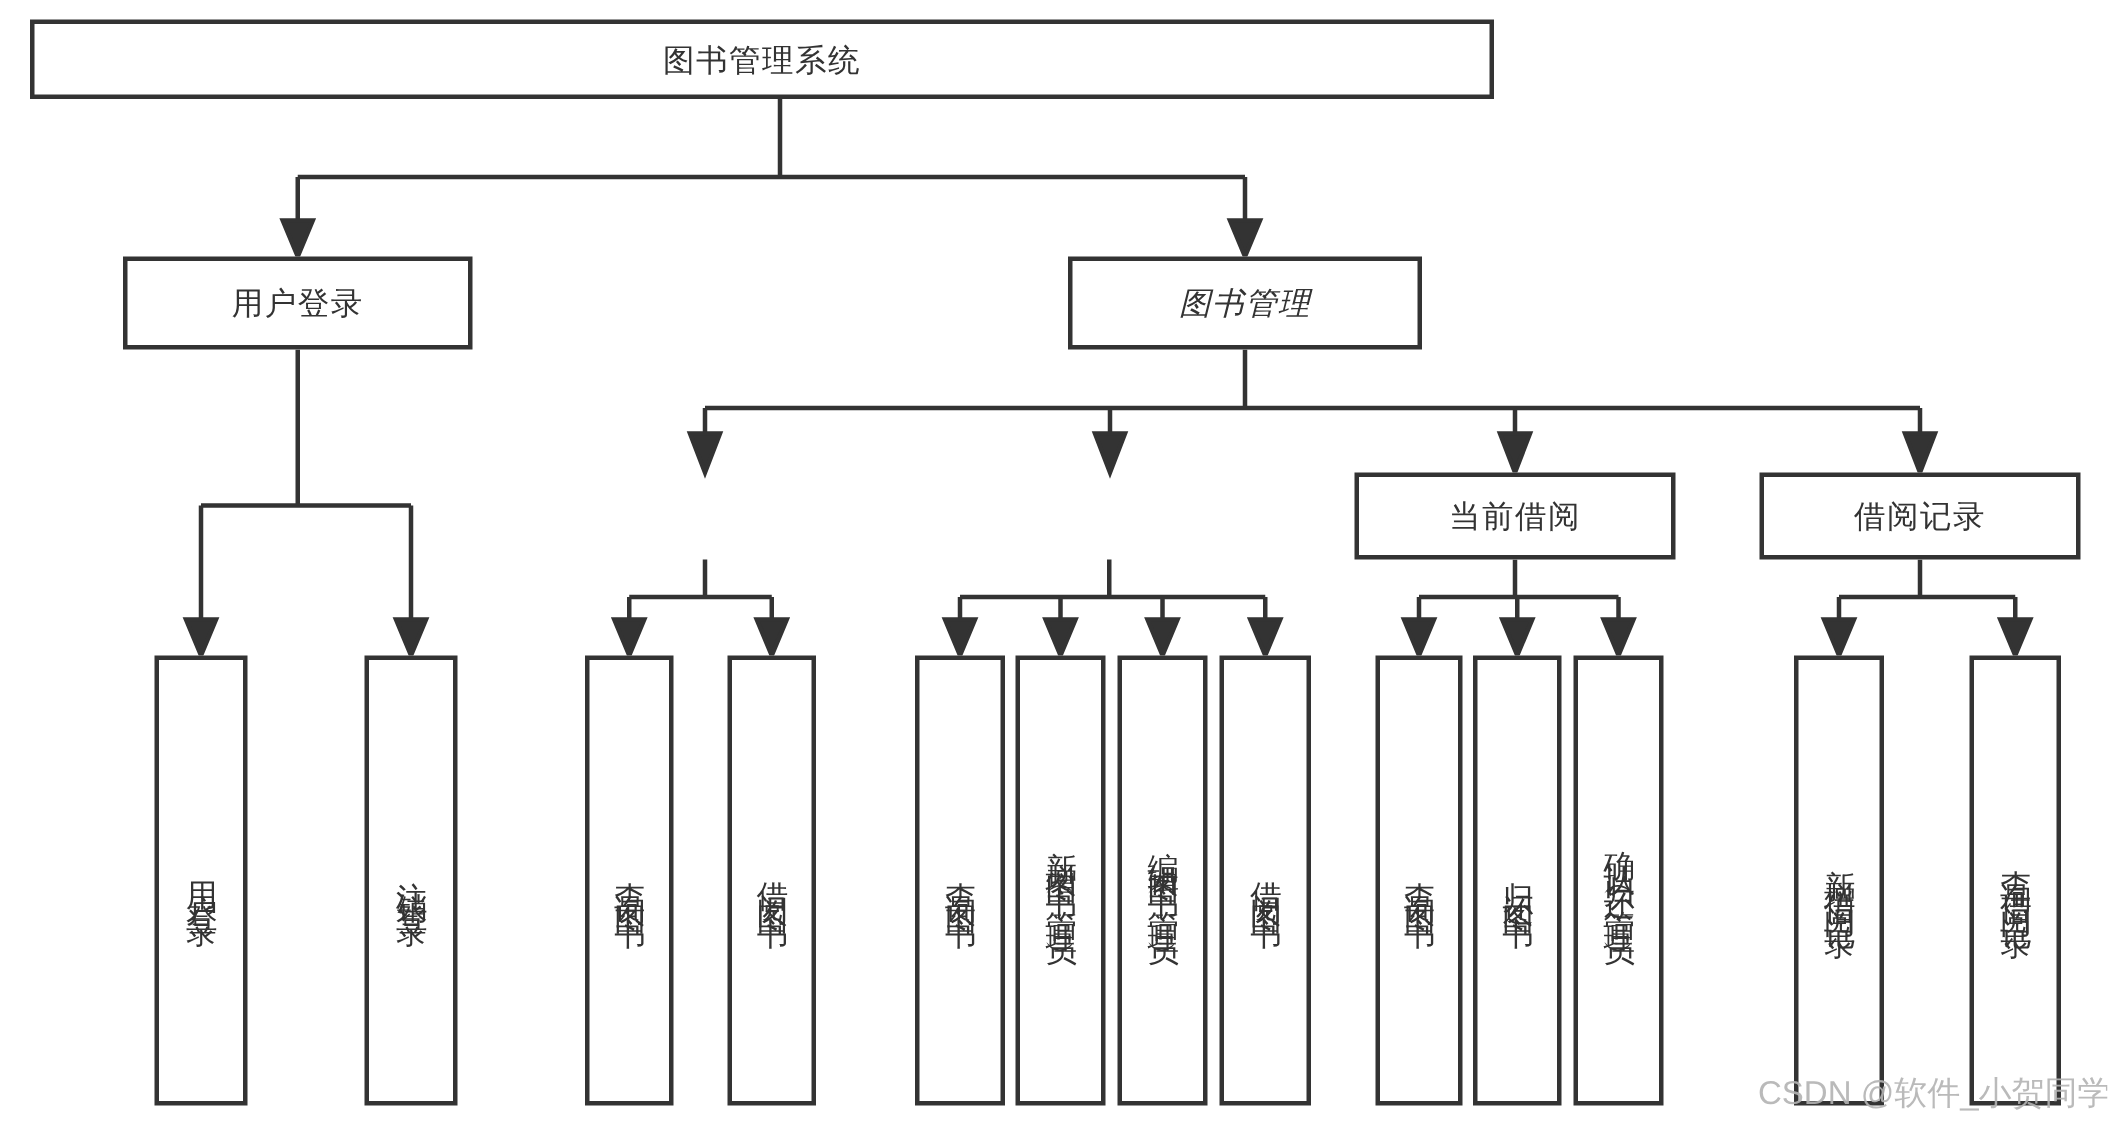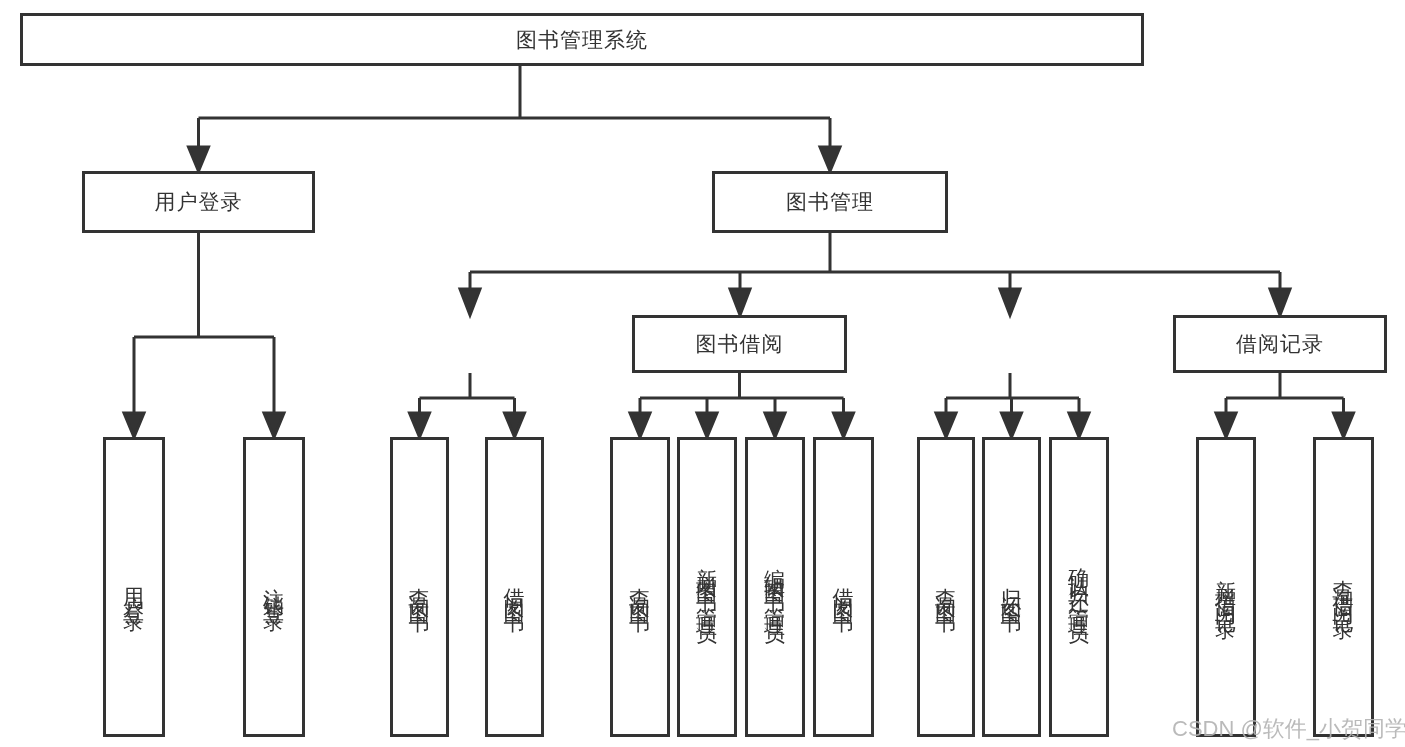--- a/index.html
+++ b/index.html
@@ -43,23 +43,23 @@
     writing-mode: vertical-rl;
     text-orientation: mixed;
     font-size: 21px;
     letter-spacing: 8px;
     color: #333333;
     line-height: 1;
     white-space: nowrap;
   }
 
   
-  #root       { left: 20px;   top: 13px;  width: 1124px; height: 53px; text-align: right; }
+  #root       { left: 20px;   top: 13px;  width: 976px; height: 53px; text-align: right; }
   #userLogin  { left: 82px;   top: 171px; width: 233px;  height: 62px; }
-  #bookMgmt   { left: 712px;  top: 171px; width: 236px;  height: 62px; }
+  #bookMgmt   { left: 712px;  top: 171px; width: 236px;  height: 62px; font-style: italic; }
 
   #newBooks   { left: 362px;  top: 315px; width: 216px;  height: 58px; }
   #bookBorrow { left: 632px;  top: 315px; width: 215px;  height: 58px; }
   #curBorrow  { left: 903px;  top: 315px; width: 214px;  height: 58px; }
   #borrowRec  { left: 1173px; top: 315px; width: 214px;  height: 58px; }
 
   .leaf { top: 437px; height: 300px; }
   #leaf1  { left: 103px;  width: 62px; }
   #leaf2  { left: 243px;  width: 62px; }
   #leaf3  { left: 390px;  width: 59px; }
@@ -143,22 +143,22 @@
     <span class="lbl">图书管理系统</span>
   </div>
 
   <div class="node" id="userLogin">
     <span class="lbl">用户登录</span>
   </div>
   <div class="node" id="bookMgmt">
     <span class="lbl">图书管理</span>
   </div>
 
-  <div class="node" id="bookBorrow">
-    <span class="lbl">图书借阅</span>
+  <div class="node" id="curBorrow">
+    <span class="lbl">当前借阅</span>
   </div>
   <div class="node" id="borrowRec">
     <span class="lbl">借阅记录</span>
   </div>
 
   <div class="node leaf" id="leaf1">
     <span class="lbl-v">用户登录</span>
   </div>
   <div class="node leaf" id="leaf2">
     <span class="lbl-v">注销登录</span>

